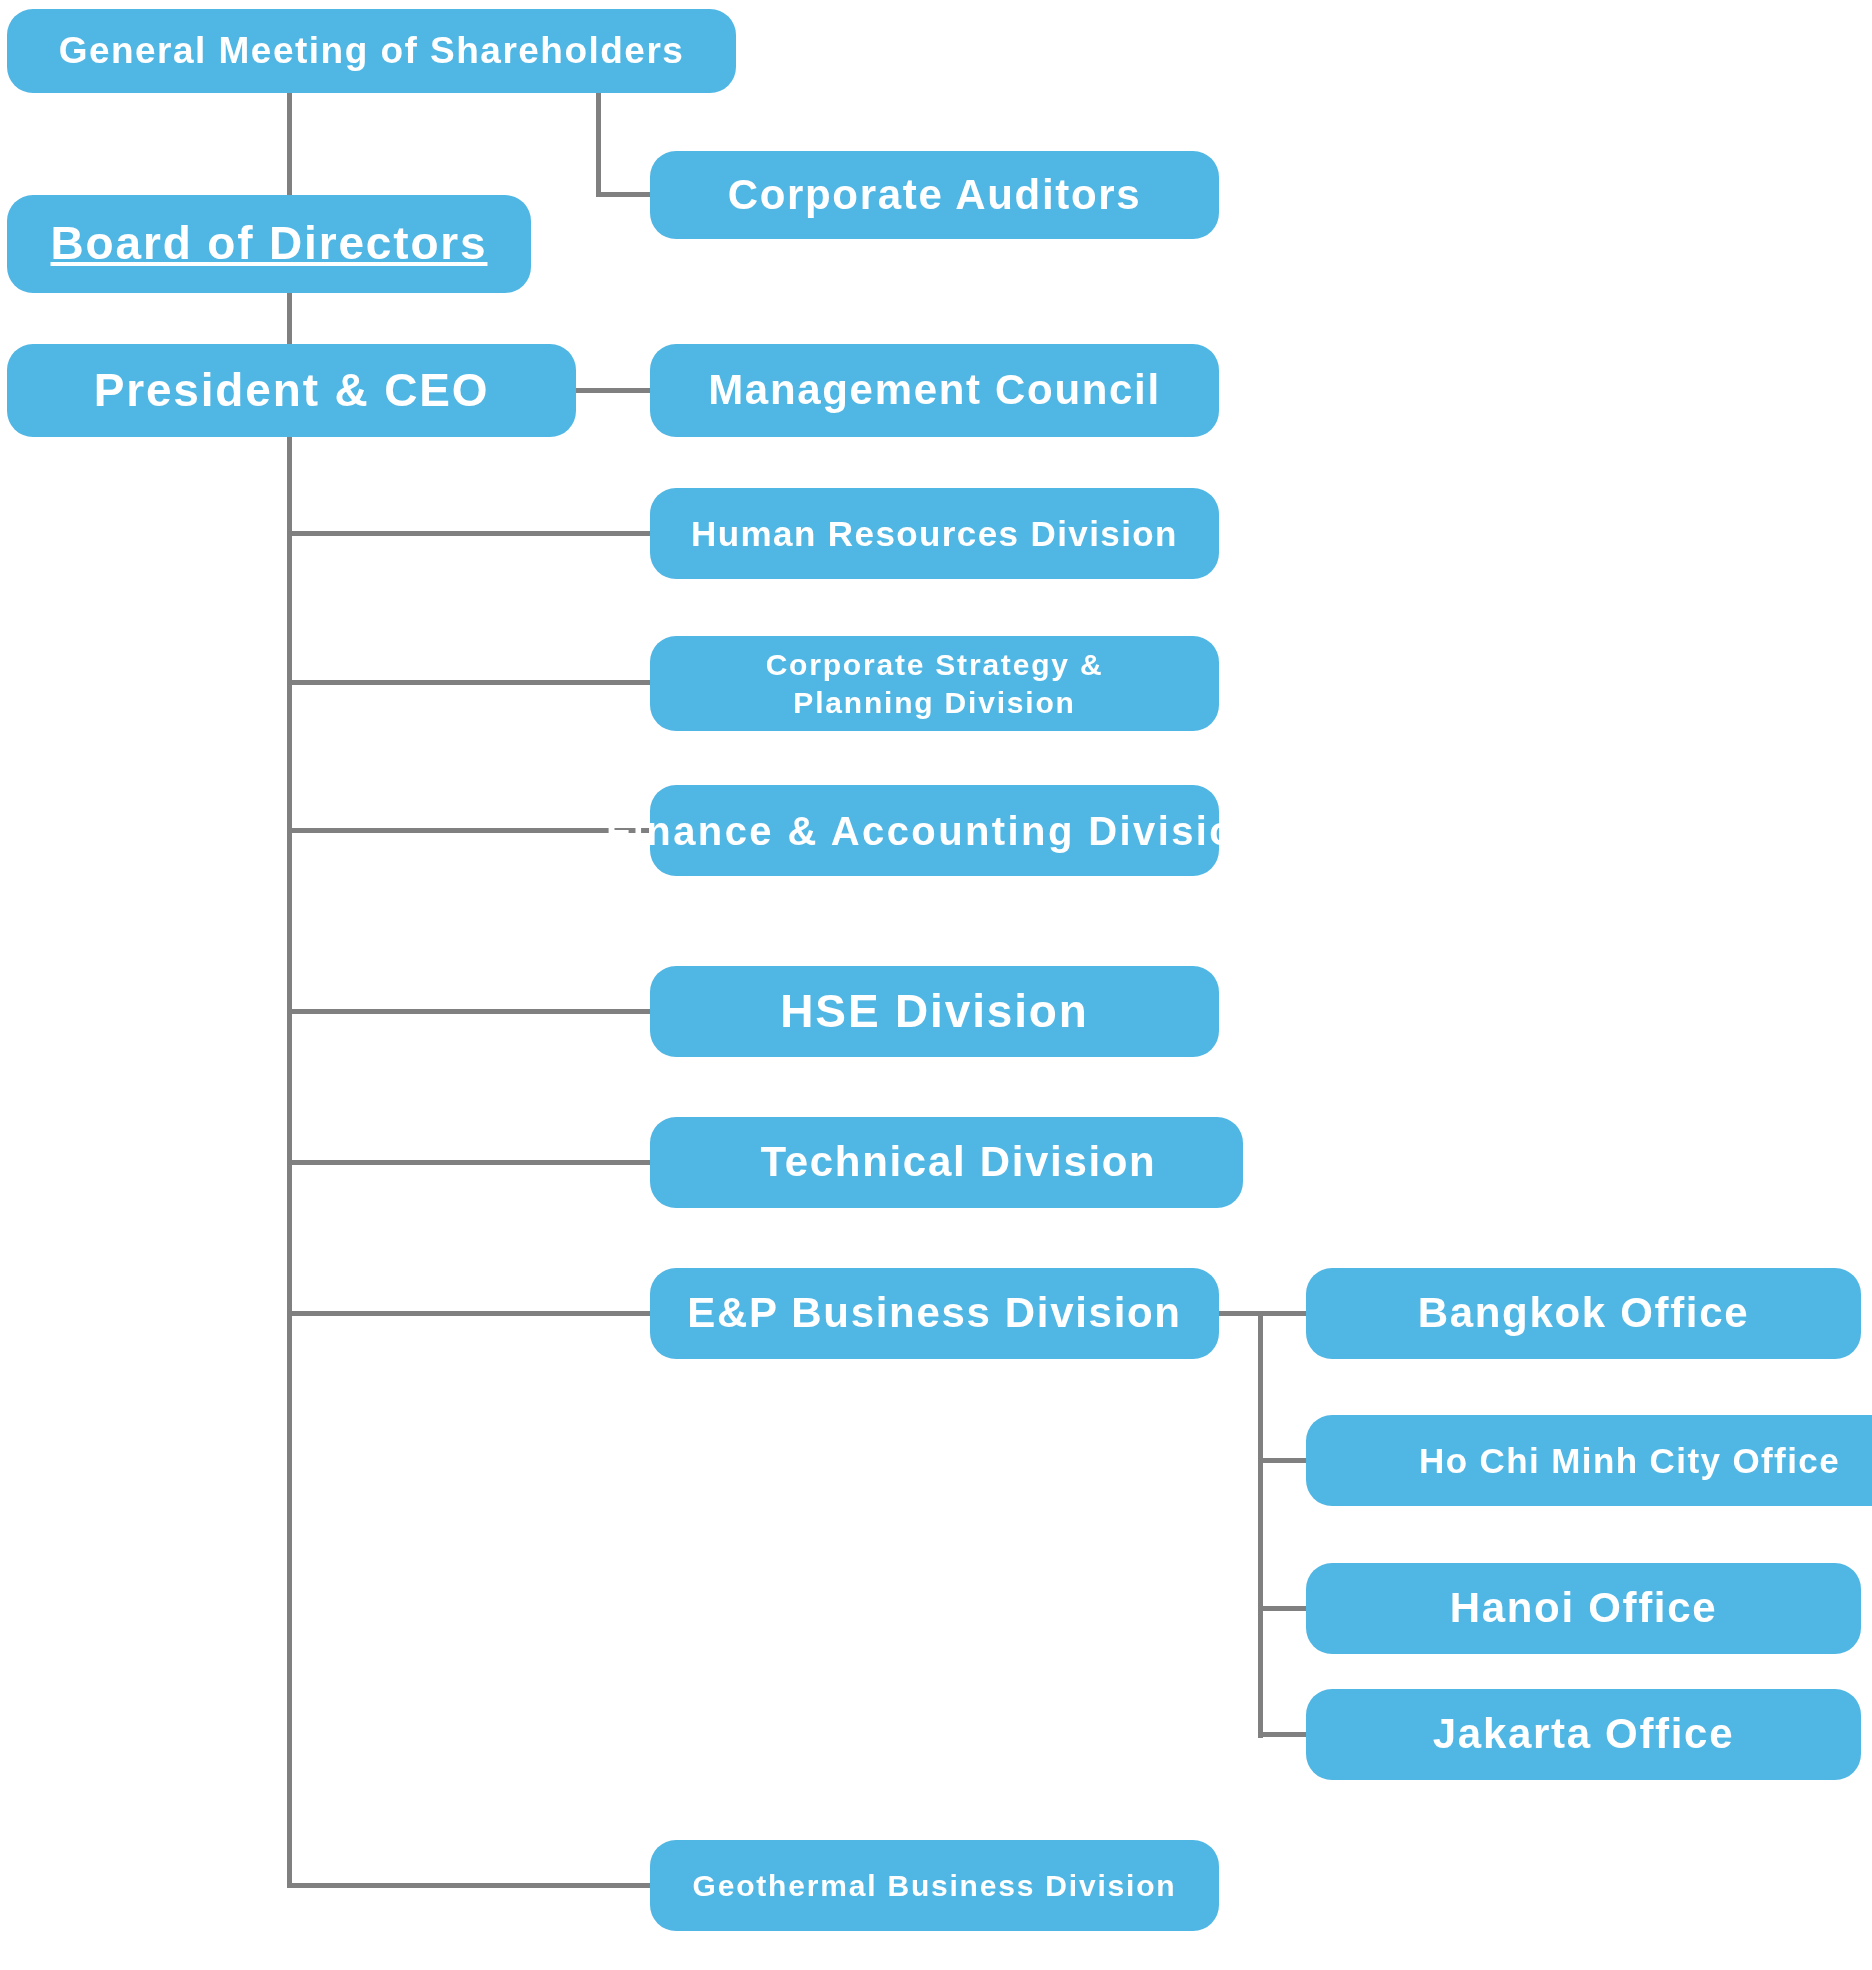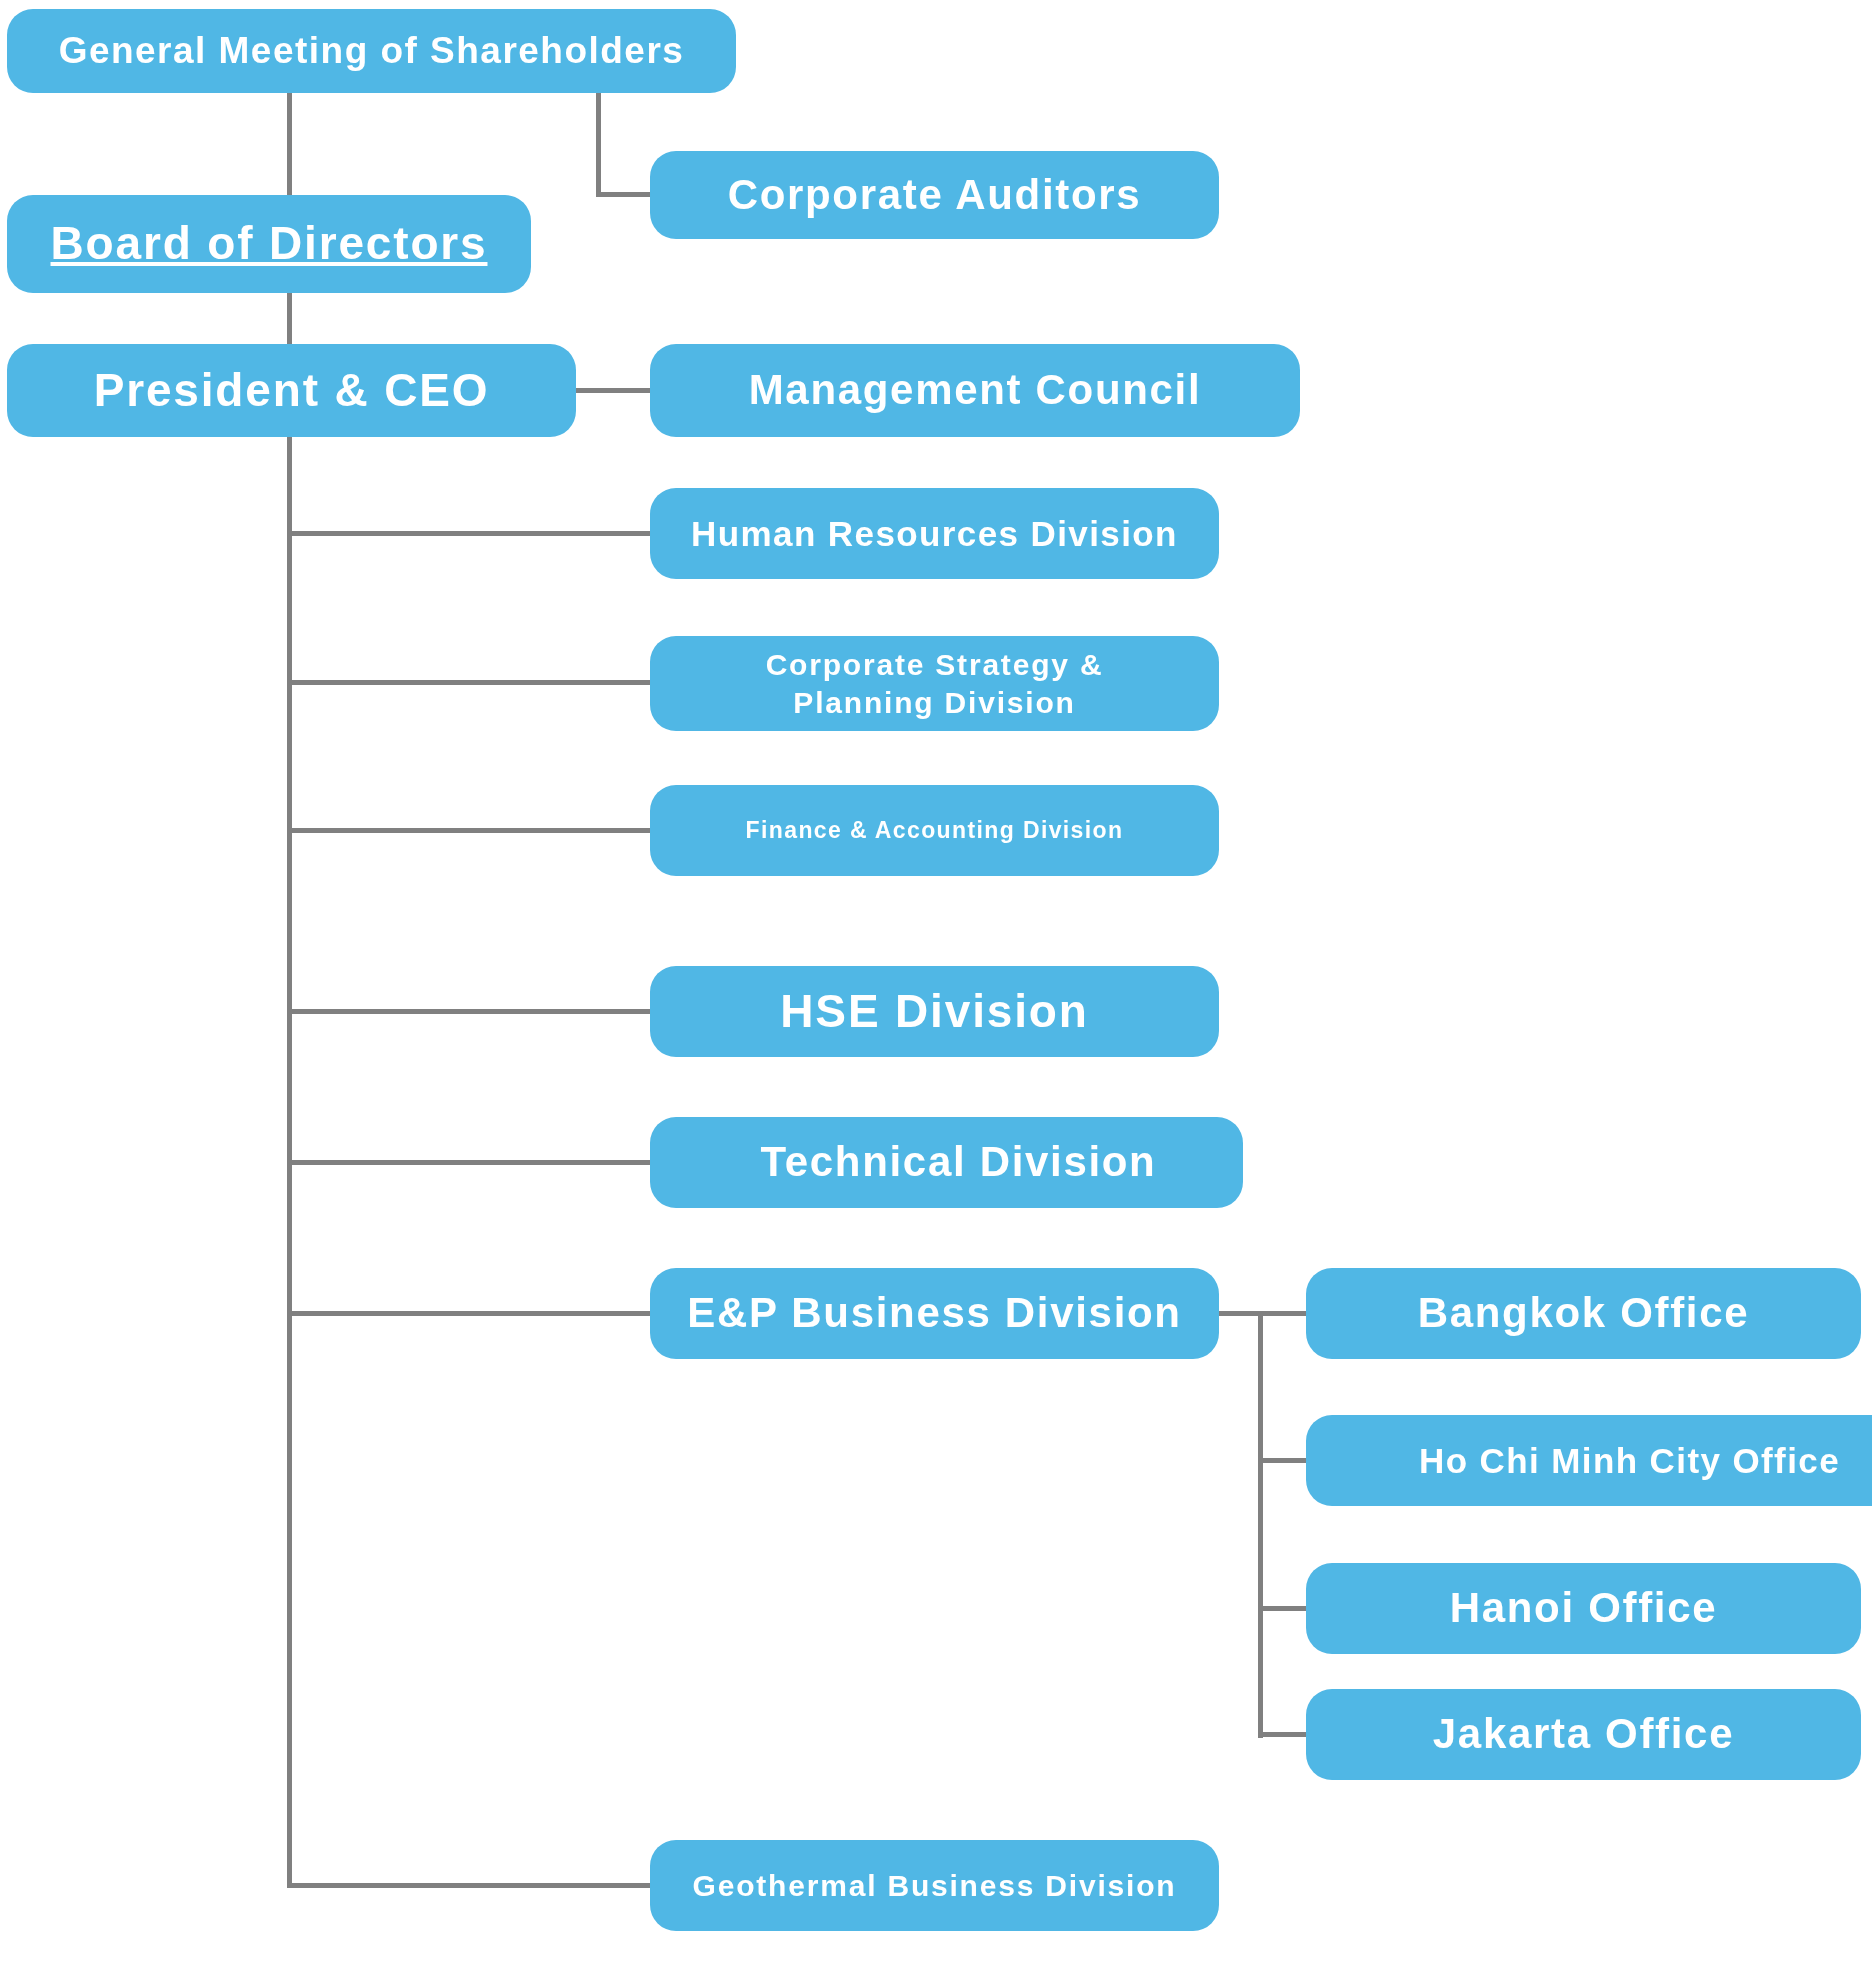--- a/index.html
+++ b/index.html
@@ -31,21 +31,21 @@
     border-radius: 26px;
   }
   .line {
     position: absolute;
     background: var(--line-color, #808080);
   }
   .fs42 { font-size: 37px; }
   .fs52 { font-size: 46px; }
   .fs48 { font-size: 42px; }
   .fs40 { font-size: 35px; }
-  .fs36 { font-size: 23px; letter-spacing: 0.06em; }
+  .fs36 { font-size: 40px; letter-spacing: 0.06em; }
   .fs34 { font-size: 30px; letter-spacing: 0.06em; }
 </style>
 </head>
 <body>
 
 <div class="canvas">
 
   <div class="line" style="left:287px; top:93px; width:5.3px; height:104px;"></div>
   <div class="line" style="left:596px; top:93px; width:5.3px; height:104px;"></div>
   <div class="line" style="left:596px; top:192px; width:54px; height:5.3px;"></div>
@@ -66,21 +66,21 @@
   <div class="line" style="left:1258px; top:1732px; width:48px; height:5.3px;"></div>
 
   <div class="node fs42" style="left:7px; top:8.8px; width:729px; height:84px;">General Meeting of Shareholders</div>
 
   <div class="node fs52" style="left:7px; top:195px; width:524px; height:98px;text-decoration:underline;">Board of Directors</div>
 
   <div class="node fs48" style="left:650px; top:151px; width:569px; height:88px;">Corporate Auditors</div>
 
   <div class="node fs52" style="left:7px; top:344px; width:569px; height:93px;">President &amp; CEO</div>
 
-  <div class="node fs48" style="left:650px; top:344px; width:650px; height:93px;">Management Council</div>
+  <div class="node fs48" style="left:650px; top:344px; width:569px; height:93px;">Management Council</div>
 
   <div class="node fs40" style="left:650px; top:488px; width:569px; height:91px;">Human Resources Division</div>
 
   <div class="node fs34" style="left:650px; top:636px; width:569px; height:95px;">
     <span>Corporate Strategy &amp;</span>
     <span>Planning Division</span>
   </div>
 
   <div class="node fs36" style="left:650px; top:785px; width:569px; height:91px;">Finance &amp; Accounting Division</div>
 

